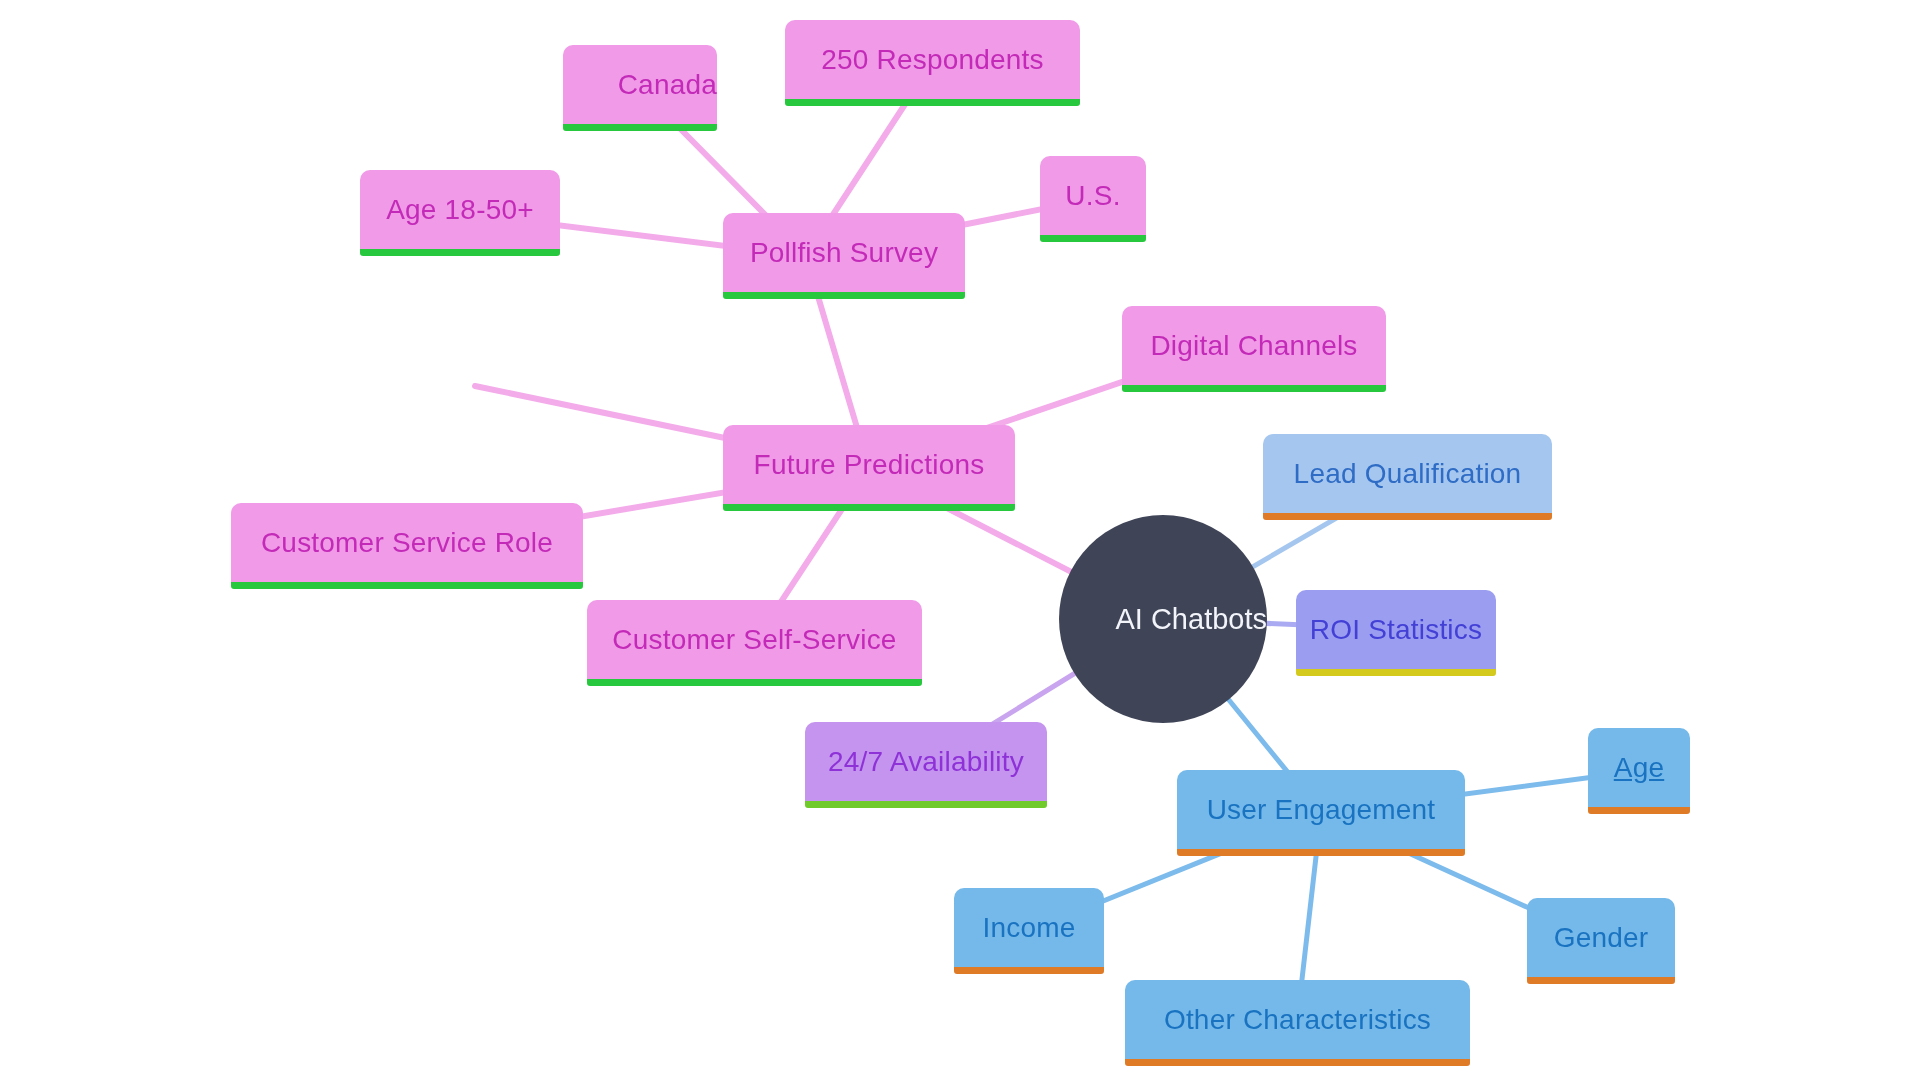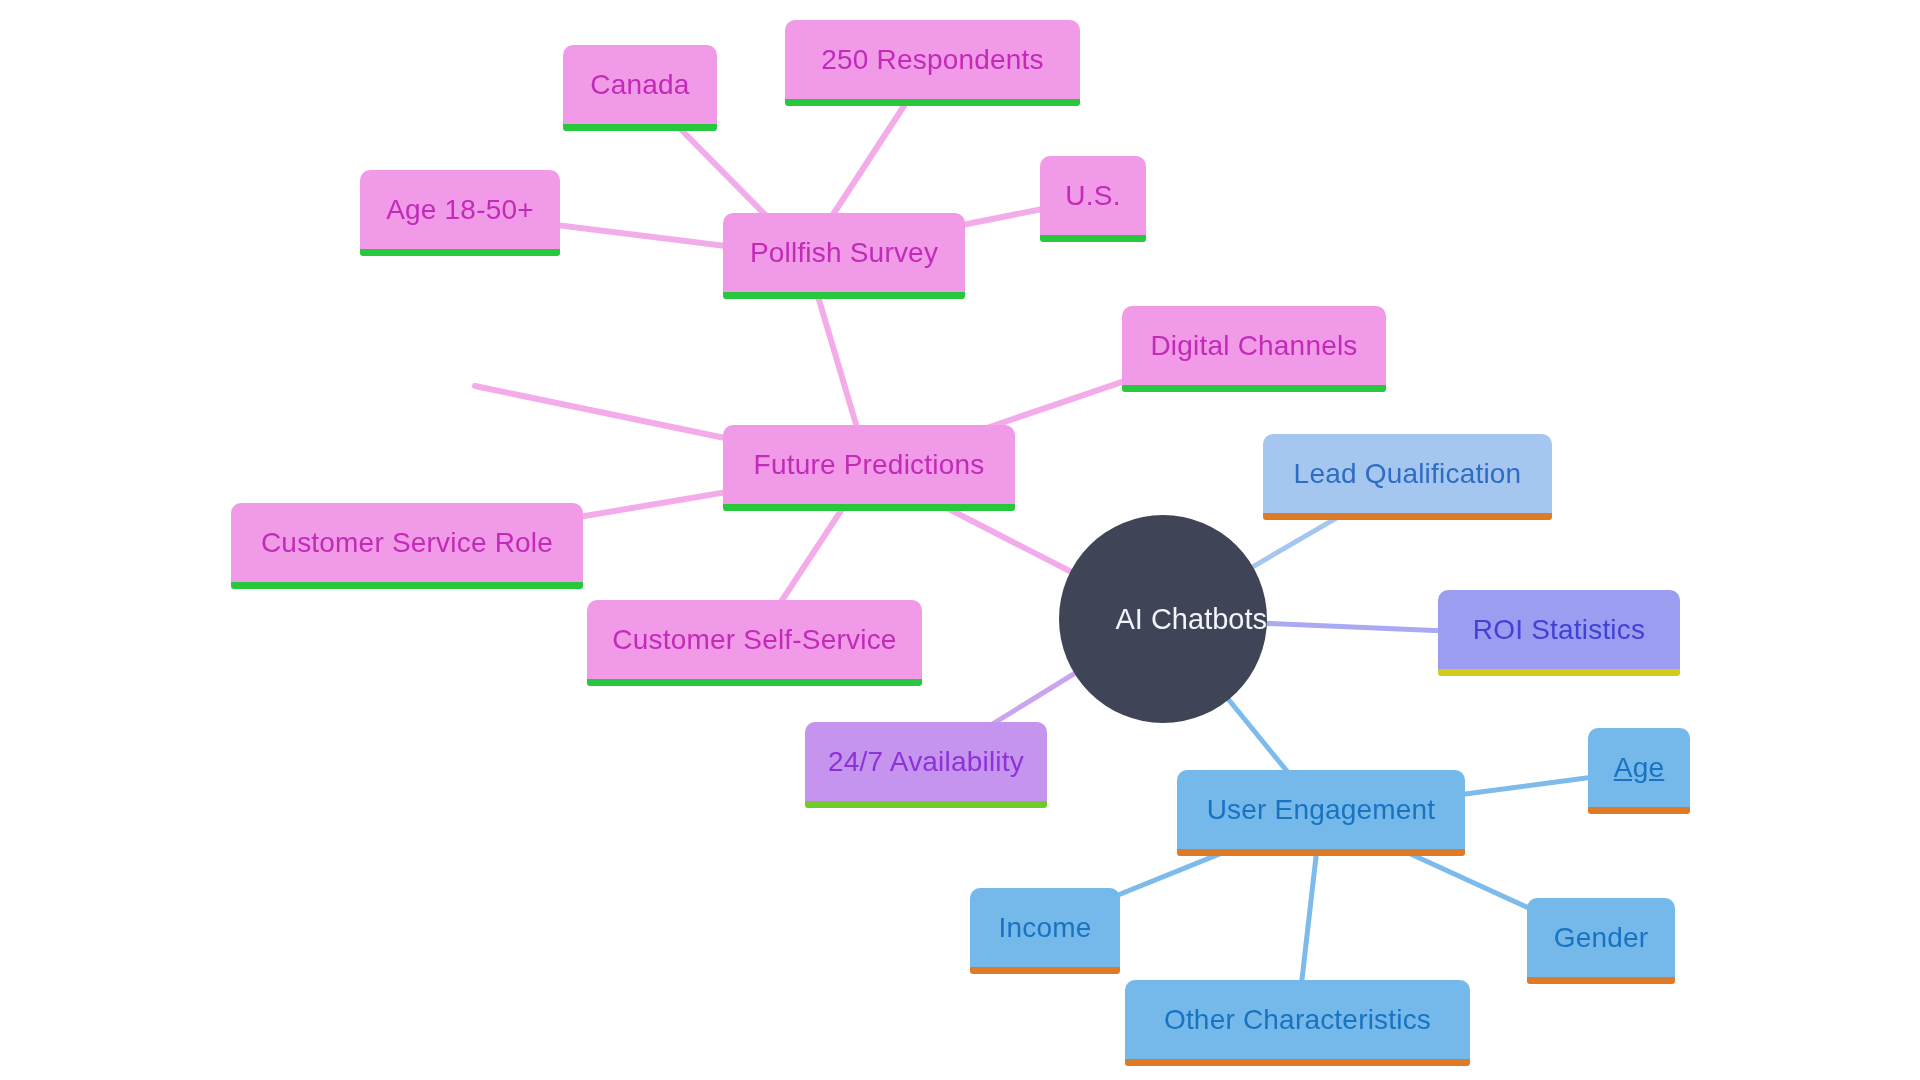--- a/index.html
+++ b/index.html
@@ -66,21 +66,21 @@
     <line class="e-lightblue" x1="1163" y1="619" x2="1407" y2="477"></line>
     <line class="e-peri" x1="1163" y1="619" x2="1493" y2="633"></line>
     <line class="e-purple" x1="1163" y1="619" x2="926" y2="765"></line>
     <line class="e-sky" x1="1163" y1="619" x2="1321" y2="813"></line>
     <line class="e-sky" x1="1321" y1="813" x2="1639" y2="771"></line>
     <line class="e-sky" x1="1321" y1="813" x2="1029" y2="931"></line>
     <line class="e-sky" x1="1321" y1="813" x2="1601" y2="941"></line>
     <line class="e-sky" x1="1321" y1="813" x2="1297" y2="1023"></line>
   </svg>
 
-  <div class="node pink" style="left:563px;top:45px;width:154px;">
+  <div class="node pink" style="left:563px;top:45px;width:154px;justify-content:flex-end;">
       <span>Canada</span>
     </div>
   <div class="node pink" style="left:785px;top:20px;width:295px;">
       <span>250 Respondents</span>
     </div>
   <div class="node pink" style="left:1040px;top:156px;width:106px;">
       <span>U.S.</span>
     </div>
   <div class="node pink" style="left:360px;top:170px;width:200px;">
       <span>Age 18-50+</span>
@@ -96,33 +96,33 @@
     </div>
   <div class="node pink" style="left:231px;top:503px;width:352px;">
       <span>Customer Service Role</span>
     </div>
   <div class="node lightblue" style="left:1263px;top:434px;width:289px;">
       <span>Lead Qualification</span>
     </div>
   <div class="node pink" style="left:587px;top:600px;width:335px;">
       <span>Customer Self-Service</span>
     </div>
-  <div class="node peri" style="left:1438px;top:590px;width:242px;">
+  <div class="node peri" style="left:1296px;top:590px;width:200px;">
       <span>ROI Statistics</span>
     </div>
   <div class="node purple" style="left:805px;top:722px;width:242px;">
       <span>24/7 Availability</span>
     </div>
   <div class="node sky" style="left:1177px;top:770px;width:288px;">
       <span>User Engagement</span>
     </div>
   <div class="node sky" style="left:1588px;top:728px;width:102px;text-decoration:underline;">
       <span>Age</span>
     </div>
-  <div class="node sky" style="left:954px;top:888px;width:150px;margin-left:16px;">
+  <div class="node sky" style="left:954px;top:888px;width:150px;">
       <span>Income</span>
     </div>
   <div class="node sky" style="left:1527px;top:898px;width:148px;">
       <span>Gender</span>
     </div>
   <div class="node sky" style="left:1125px;top:980px;width:345px;">
       <span>Other Characteristics</span>
     </div>
 
   <div class="central">

